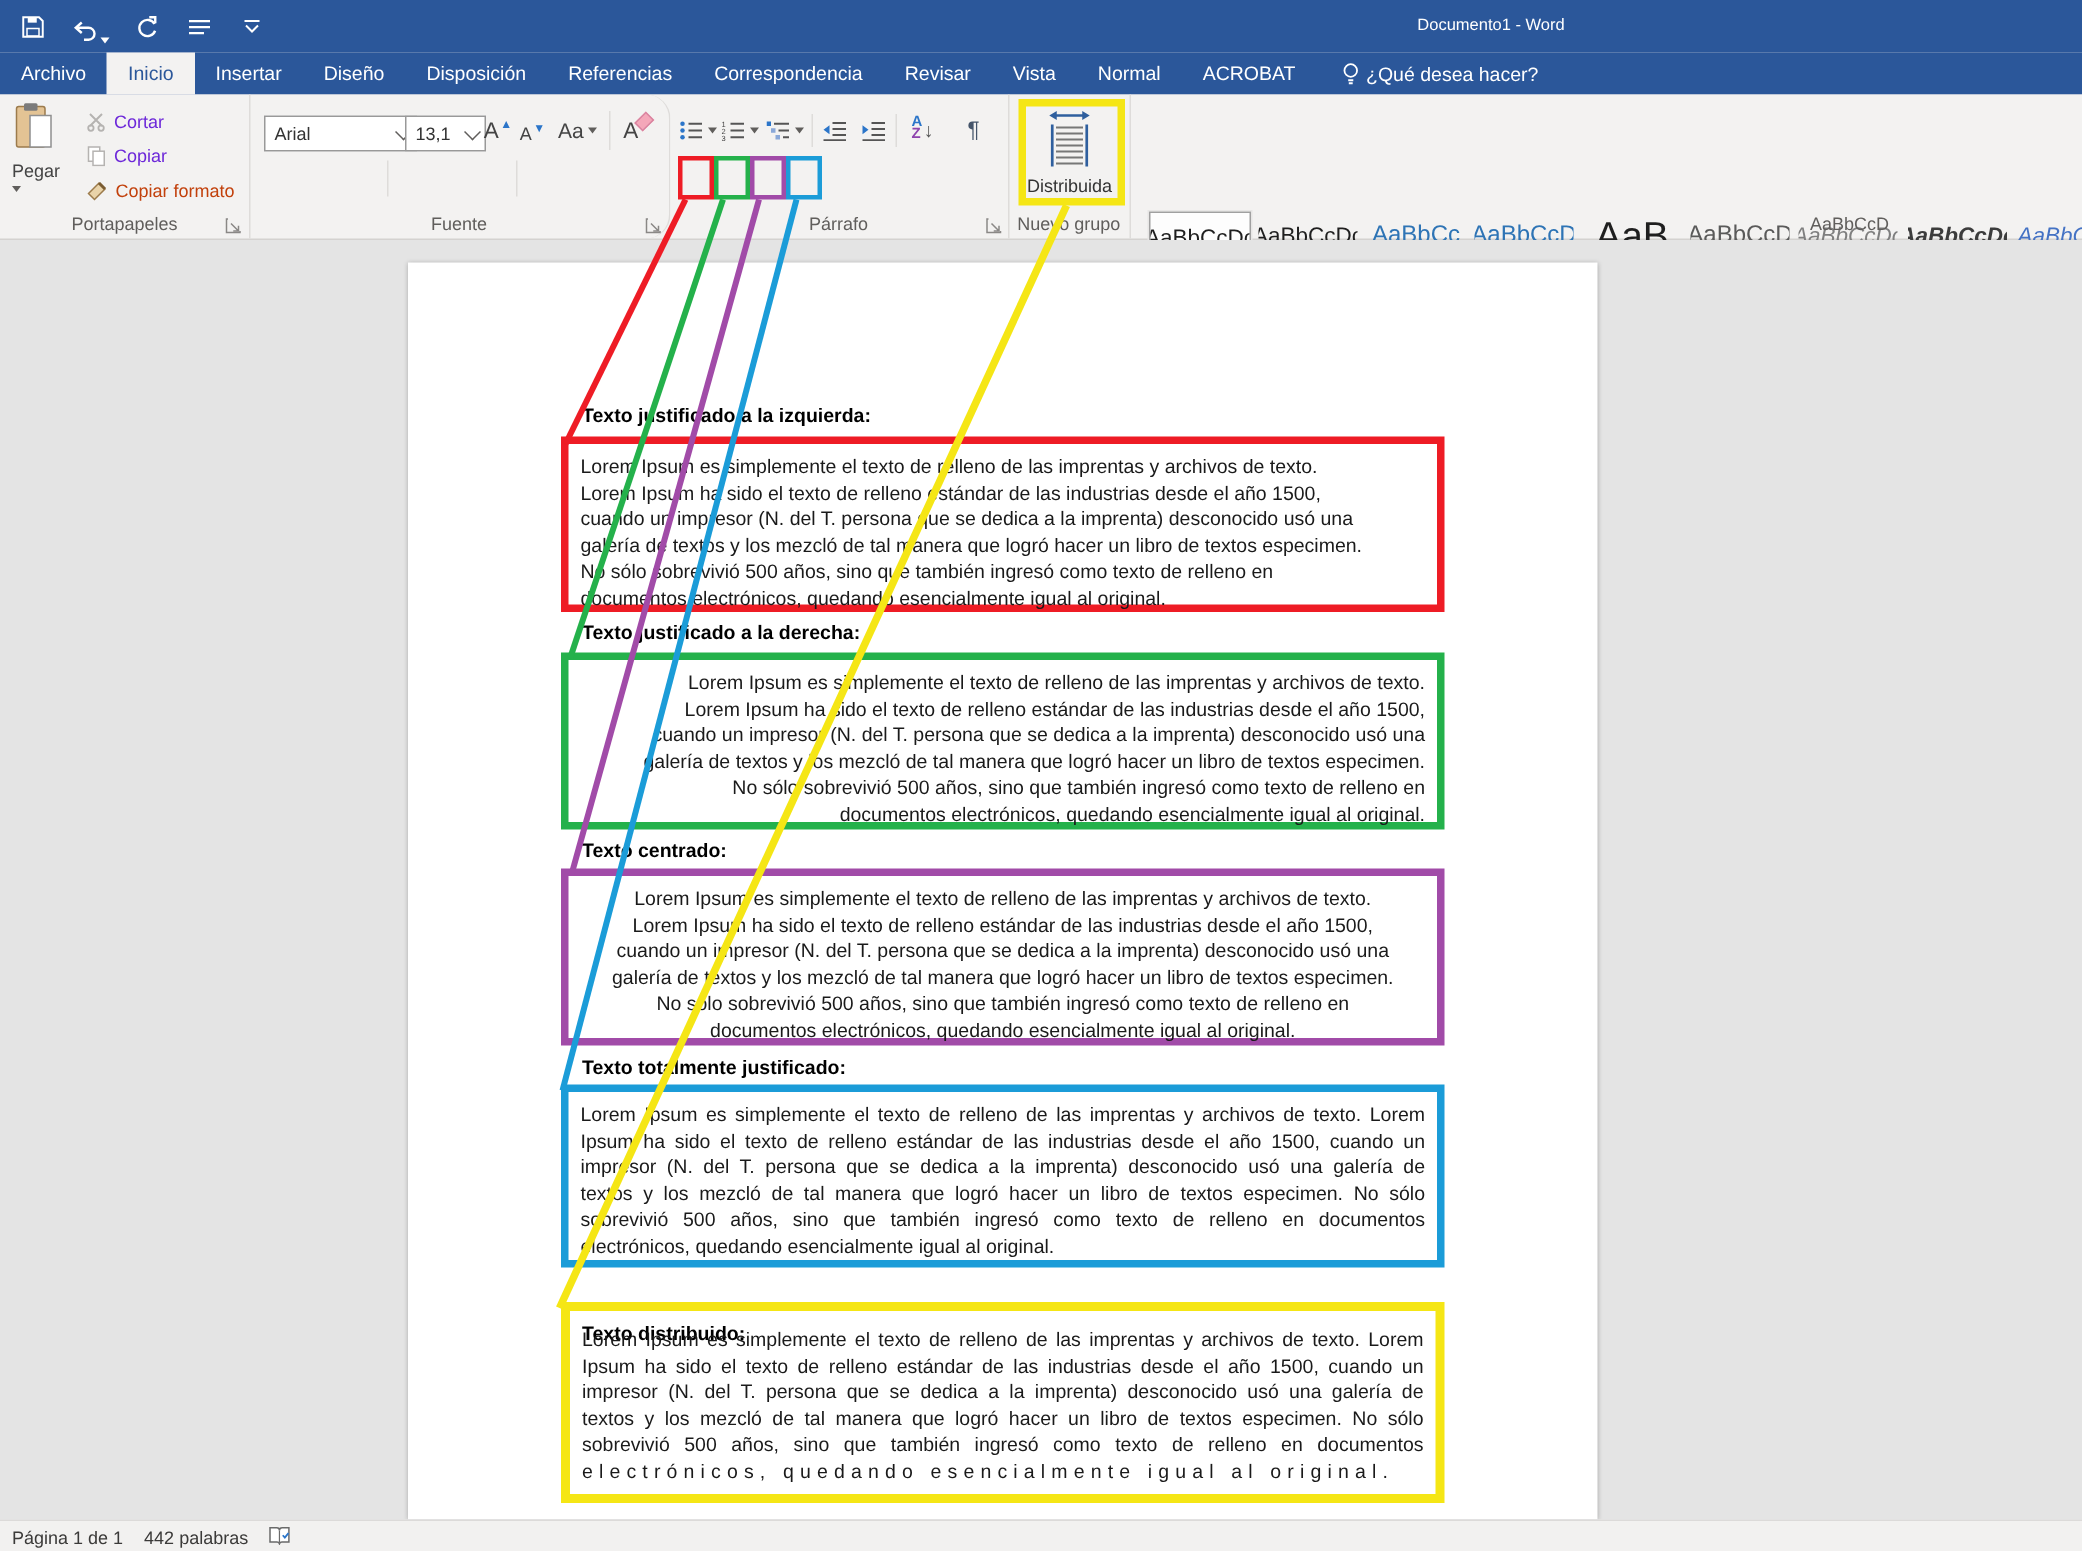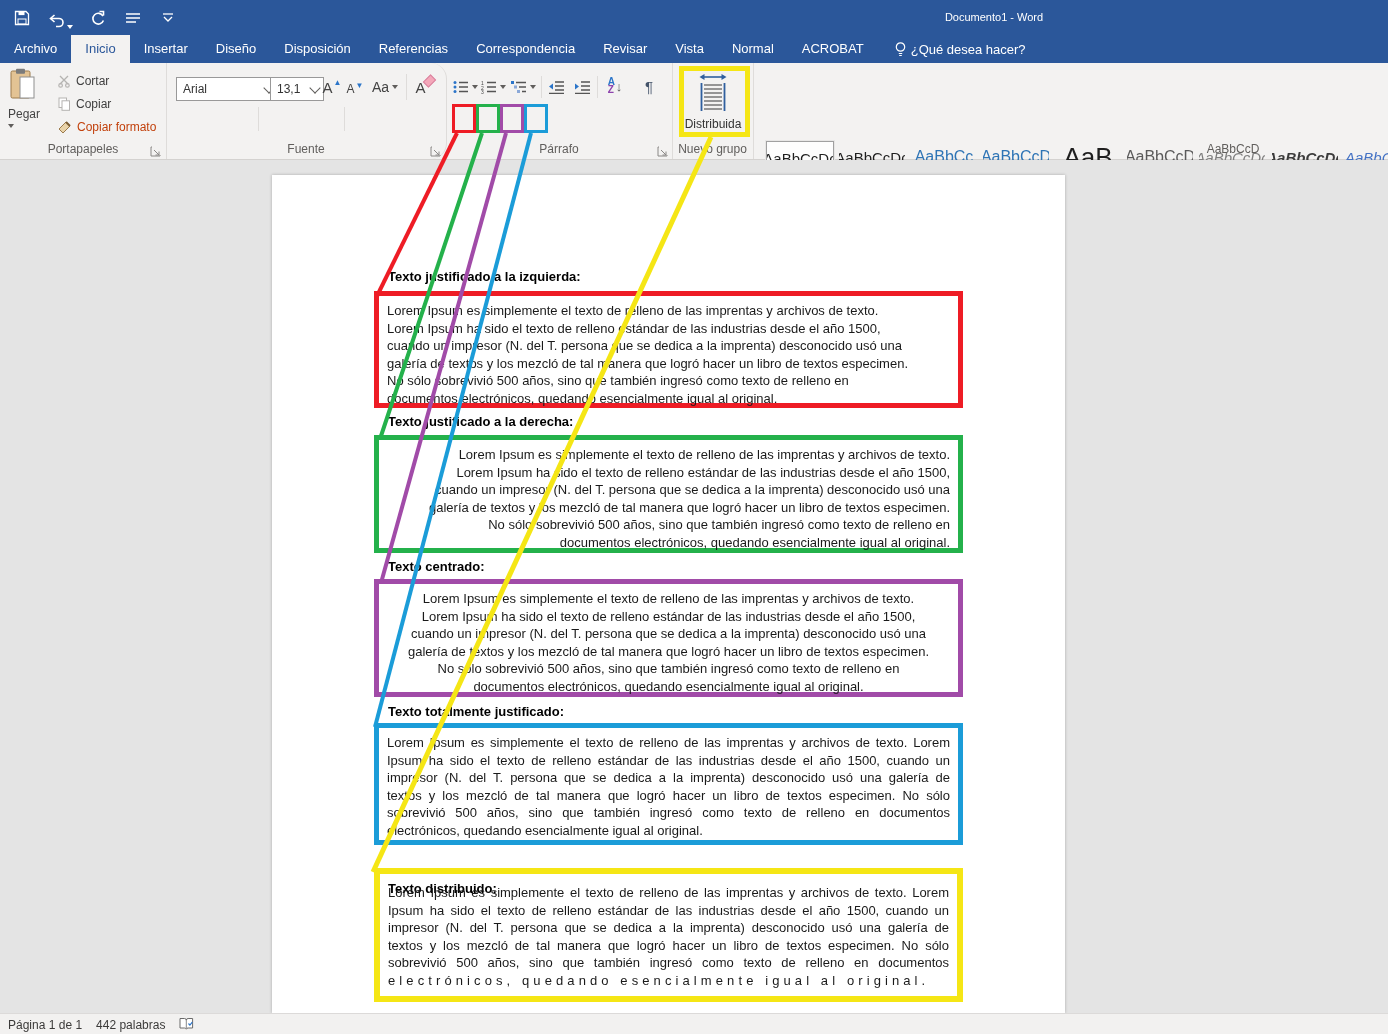--- a/index.html
+++ b/index.html
@@ -25,21 +25,21 @@
   .glabel{position:absolute;bottom:3px;left:0;right:0;text-align:center;font-size:12px;color:#605e5c;}
   .launcher{position:absolute;bottom:4px;width:12px;height:12px;}
   .rbtn{position:absolute;display:flex;align-items:center;justify-content:center;color:#444;}
   .dd{width:0;height:0;border-left:3px solid transparent;border-right:3px solid transparent;border-top:4px solid #605e5c;display:inline-block;}
   .chev{width:7px;height:7px;border-left:1.5px solid #605e5c;border-bottom:1.5px solid #605e5c;transform:rotate(-45deg);display:inline-block;margin-top:-3px;}
   .vsep{position:absolute;width:1px;background:#dedcda;top:8px;height:52px;}
   
   .paste-btn{position:absolute;left:8px;top:5px;width:44px;height:78px;display:flex;flex-direction:column;justify-content:flex-start;}
   .paste-label{font-size:12px;color:#444;margin-top:5px;}
   .clip-item{position:absolute;left:58px;display:flex;align-items:center;gap:5px;font-size:12px;color:#c2410c;white-space:nowrap;}
-  .clip-item.disabled{color:#404040;align-items:flex-end;}
+  .clip-item.disabled{color:#6d28d9;align-items:flex-end;}
   
   .combo{position:absolute;height:22px;background:#fff;border:1px solid #999;display:flex;align-items:center;justify-content:space-between;padding:0 4px 0 6px;font-size:12px;color:#333;}
   .fbtn{position:absolute;top:106px;height:25px;display:flex;align-items:flex-end;justify-content:center;font-size:14px;color:#333;padding-bottom:3px;}
   .bar{position:absolute;bottom:2px;left:2px;right:2px;height:4px;}
   
   .al{width:15px;display:flex;flex-direction:column;gap:2px;}
   .al i{height:2px;background:#555;width:15px;}
   .al.l i:nth-child(even){width:9px;}
   .al.c i:nth-child(even){width:9px;margin:0 auto;}
   .al.r i:nth-child(even){width:9px;margin-left:auto;}

